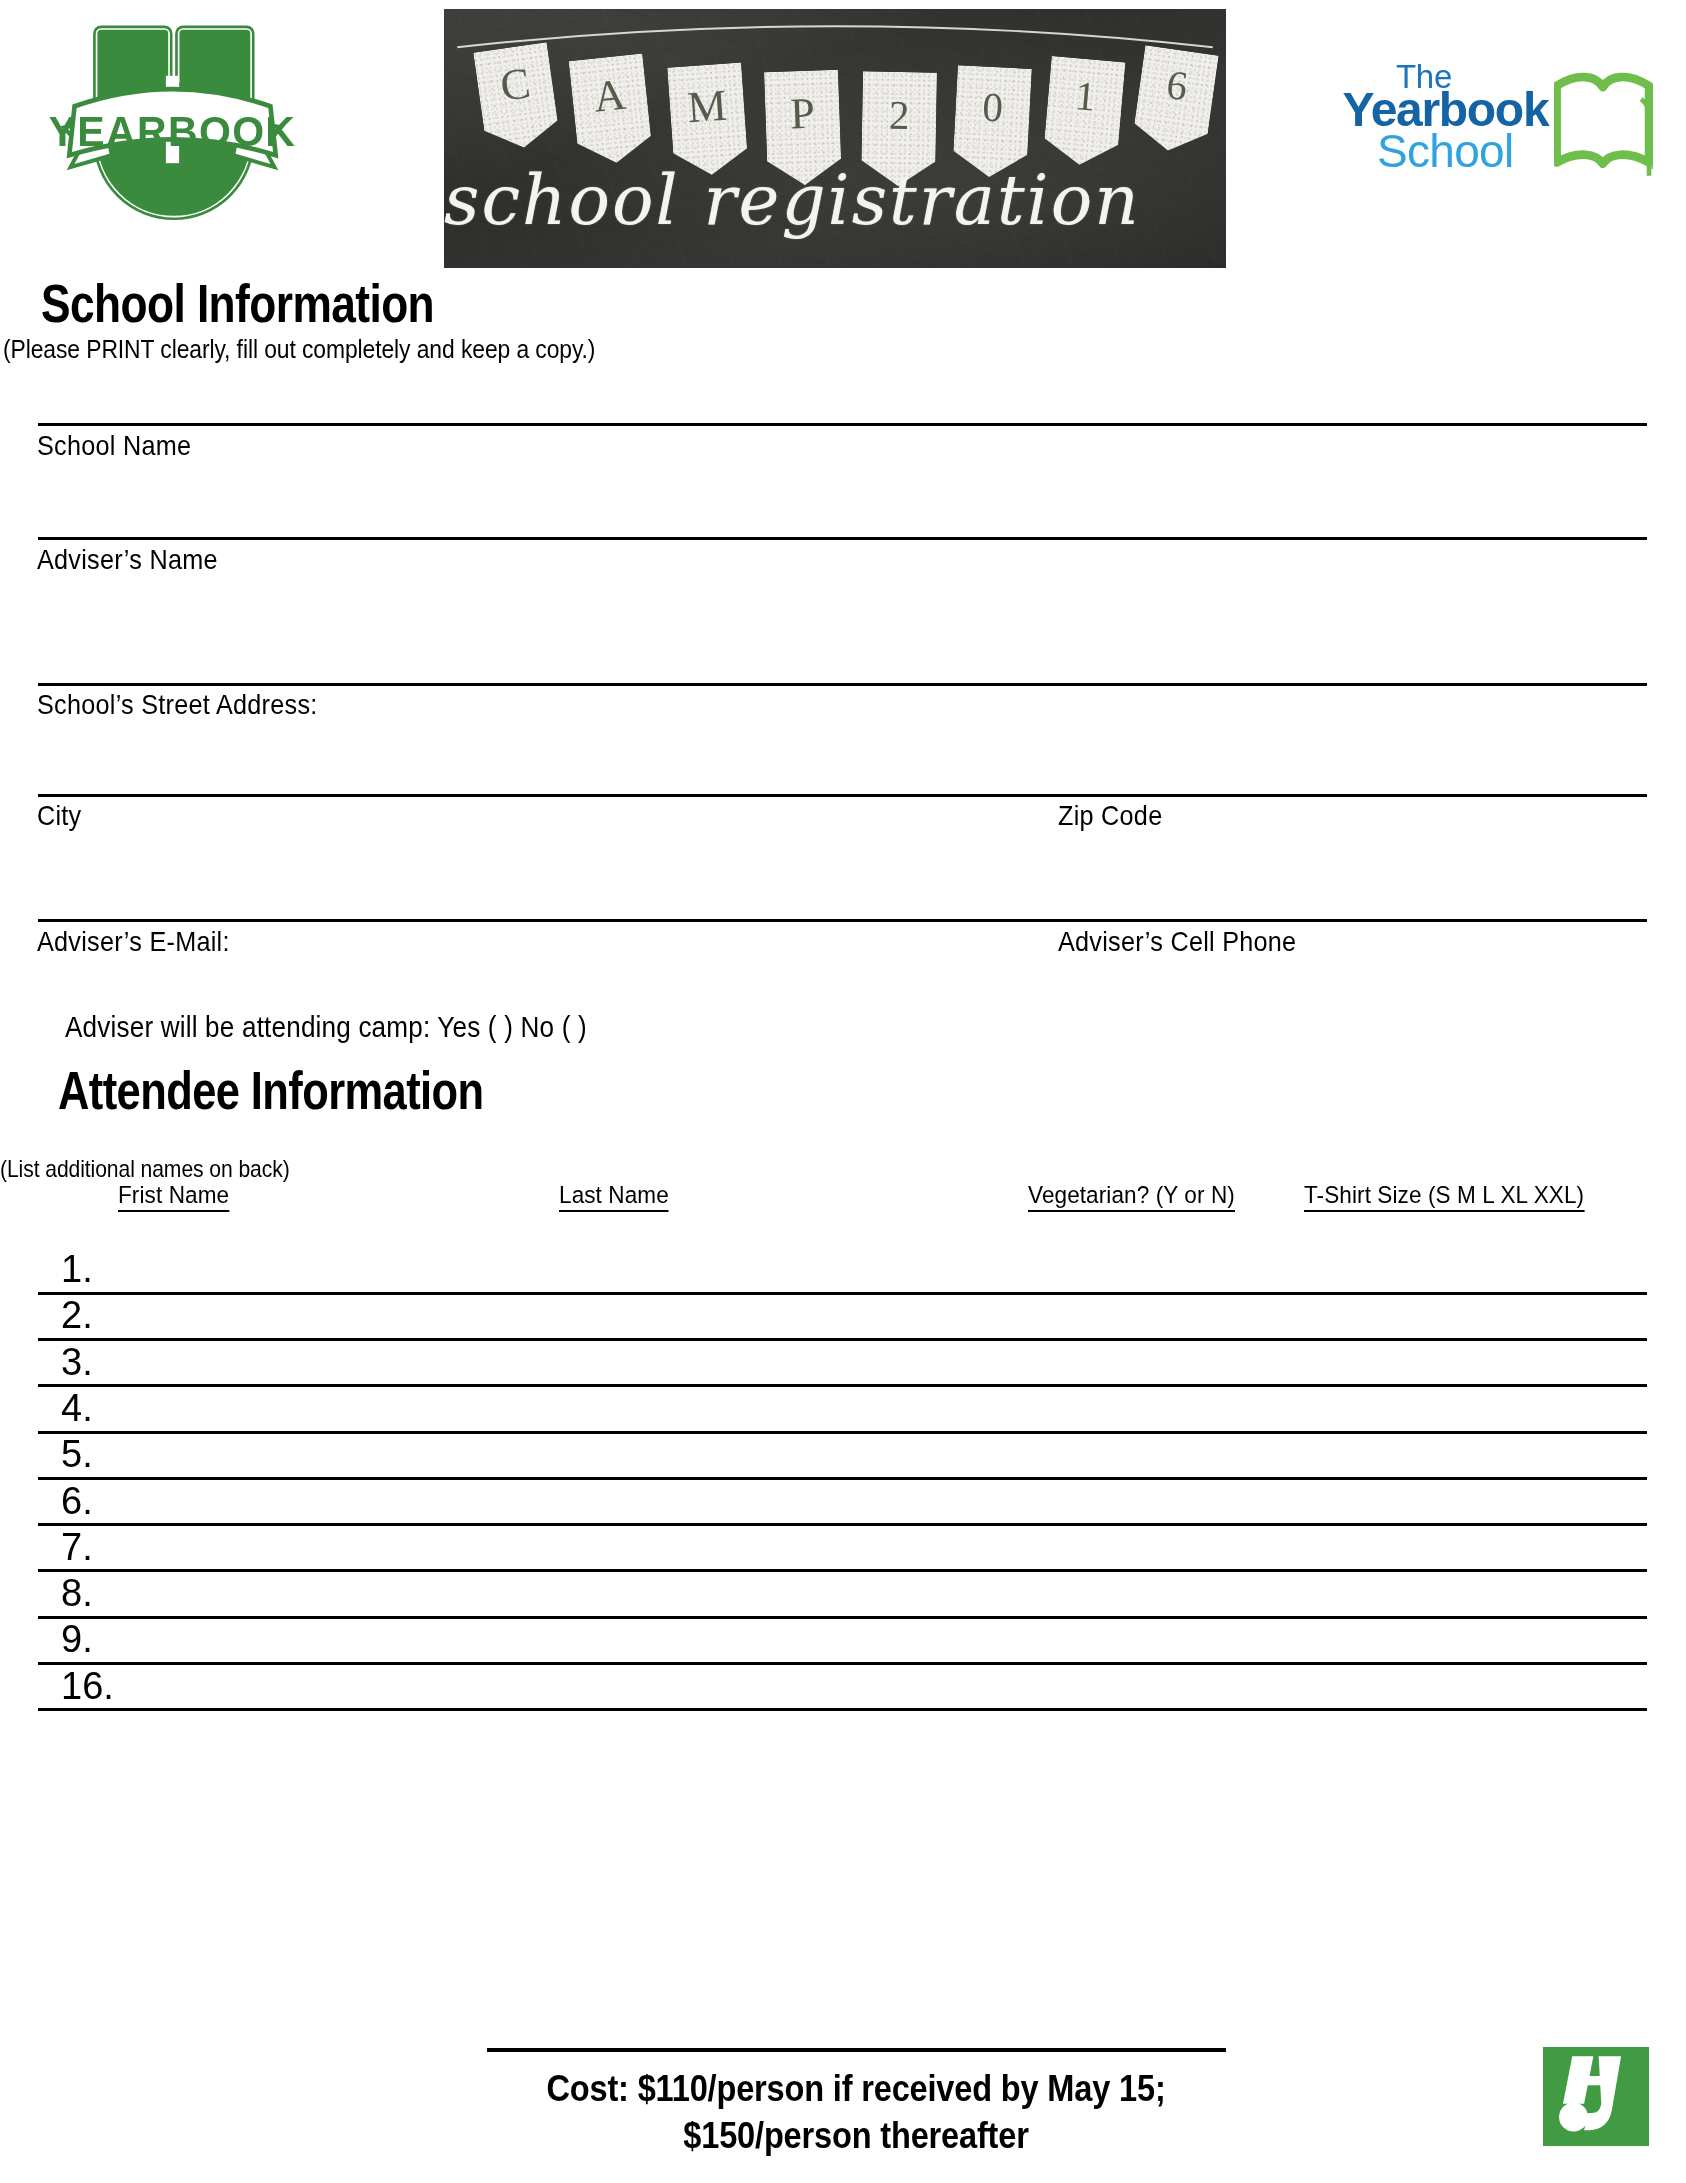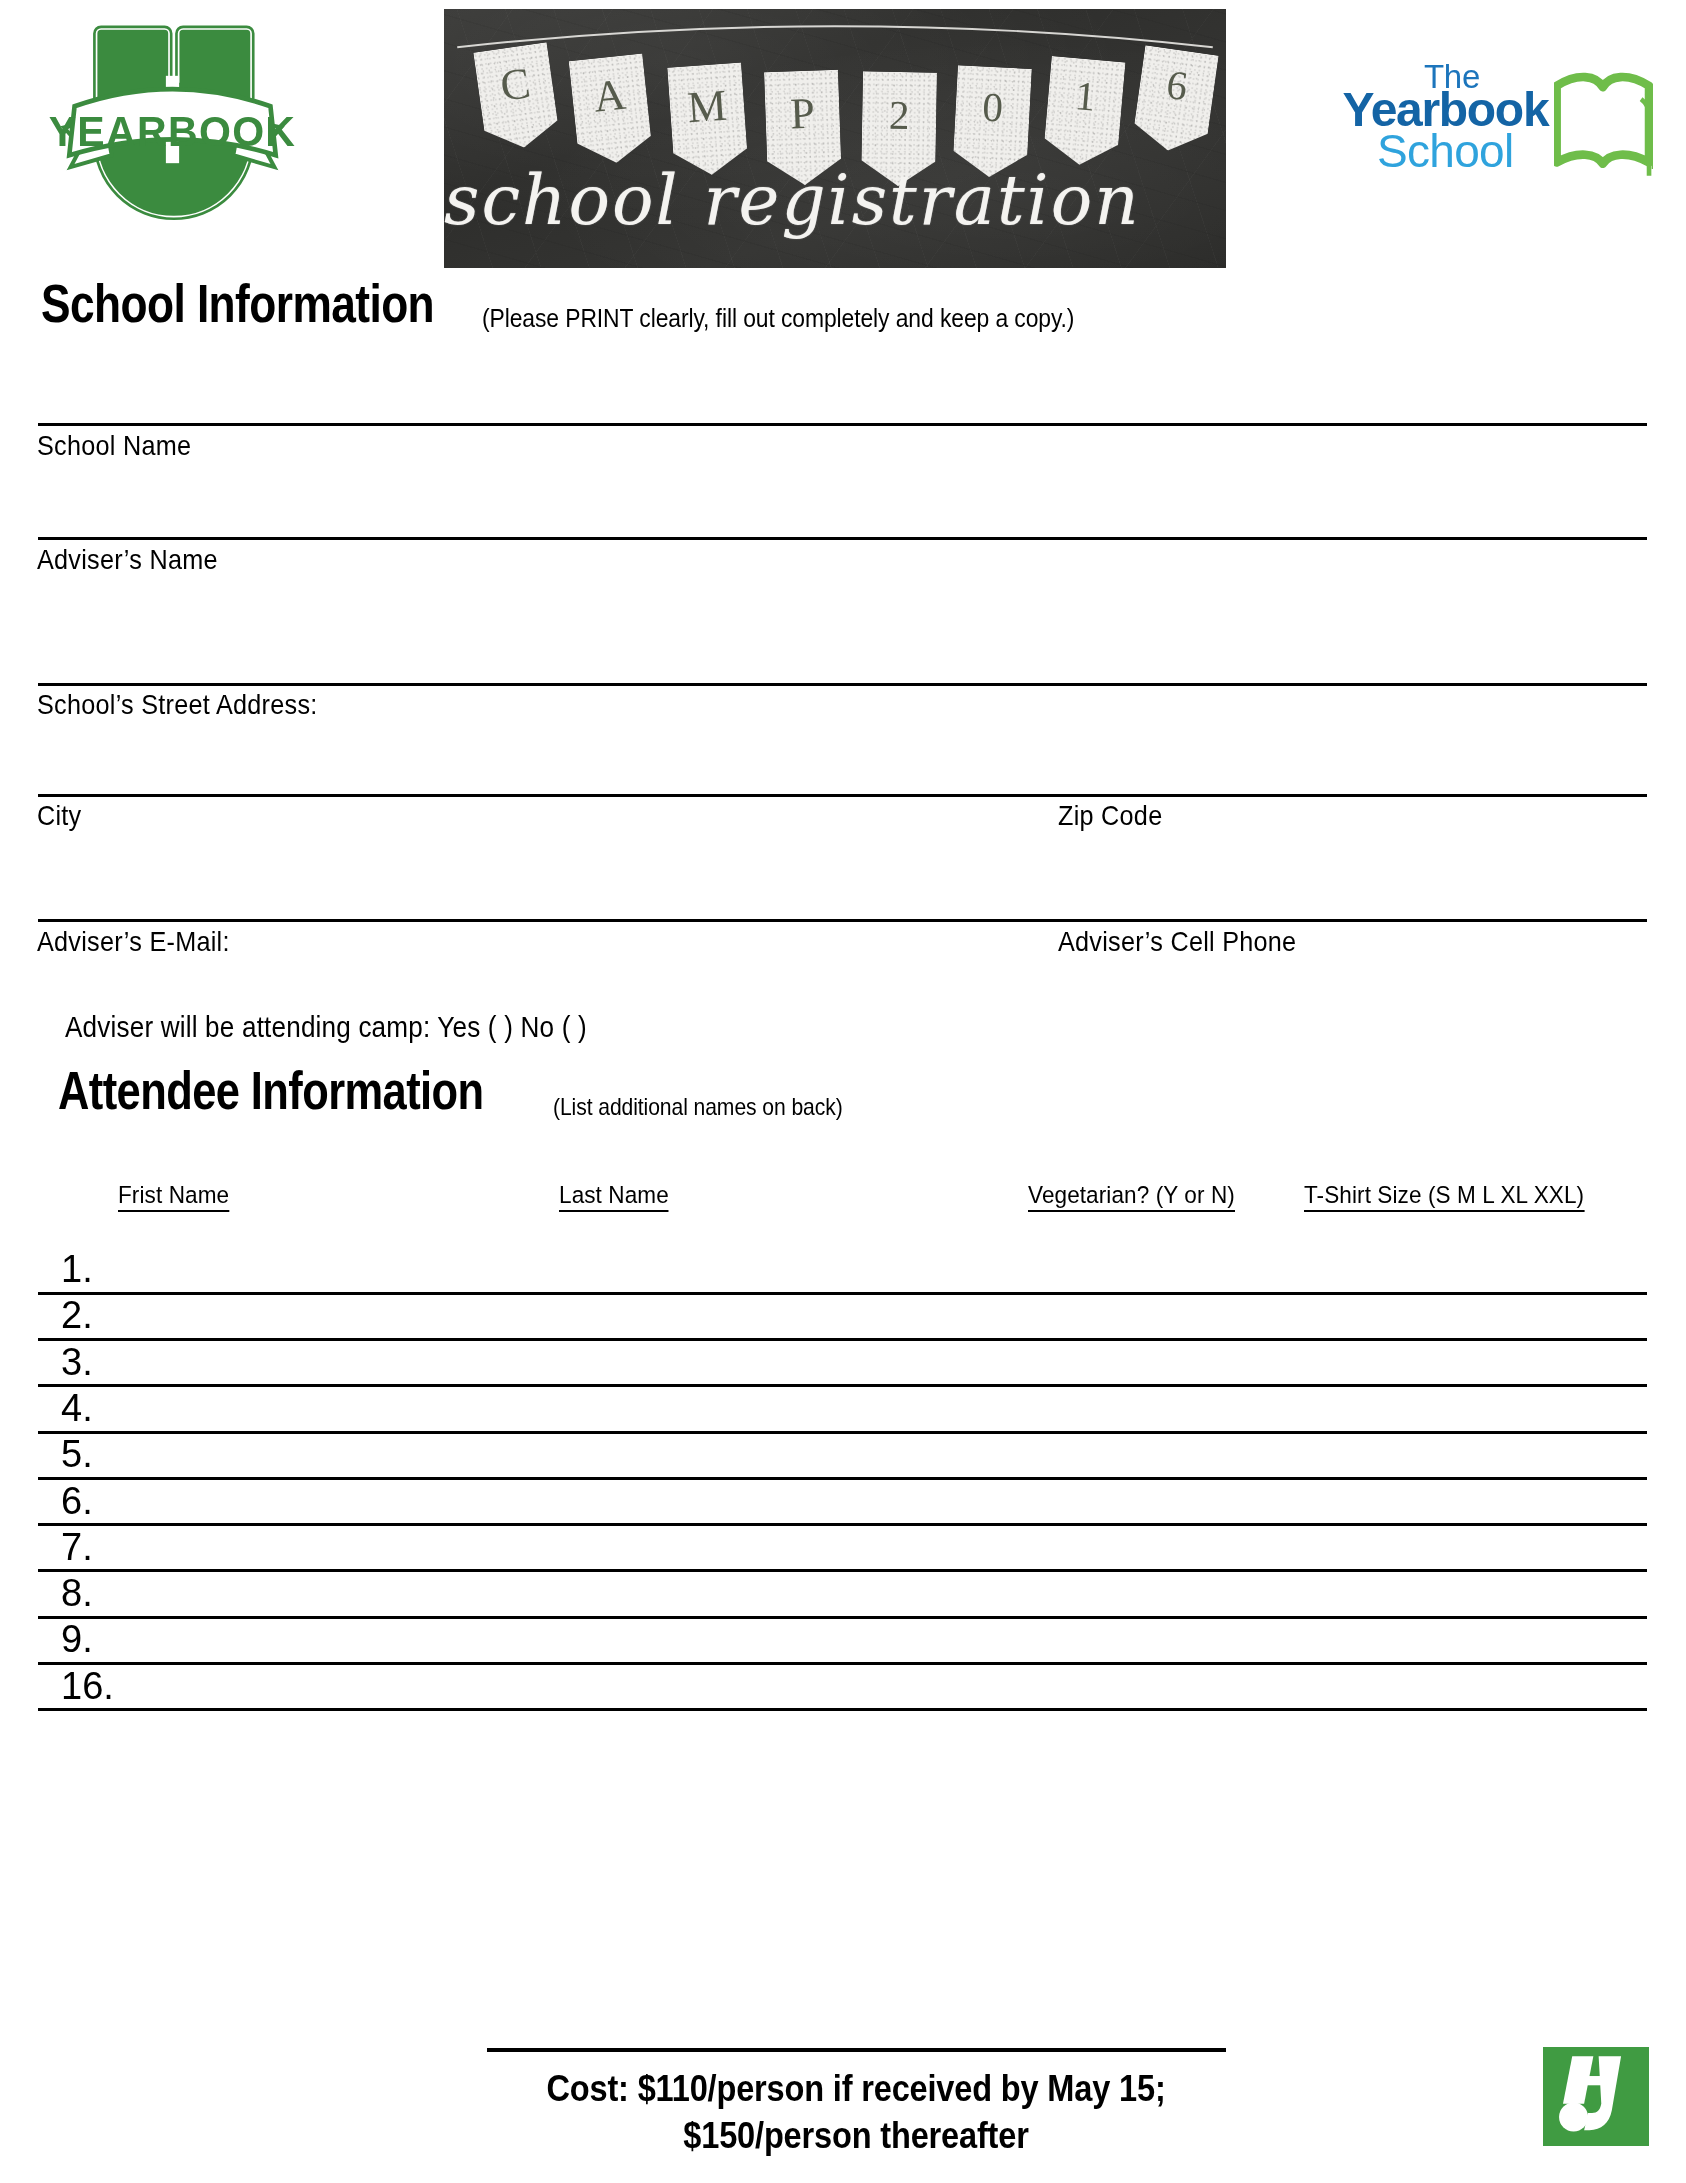--- a/index.html
+++ b/index.html
@@ -105,21 +105,20 @@
     left: 1336px; top: 58px;
     width: 317px; height: 126px;
   }
   #tyl-the {
     position: absolute;
     left: 60px; top: 0px;
     font-size: 33px;
     font-weight: 400;
     color: #1c75bc;
     letter-spacing: -0.3px;
-    margin-left: 28px;
   }
   #tyl-yearbook {
     position: absolute;
     left: 6.6px; top: 24px;
     font-size: 48px;
     font-weight: 700;
     color: #1464a5;
     letter-spacing: -1.3px;
   }
   #tyl-ladies {
@@ -134,21 +133,22 @@
     position: absolute;
     left: 218px; top: 12px;
     width: 99px; height: 109px;
   }
 
   
   .sec-head {
     position: absolute;
     white-space: nowrap;
     display: flex;
-    align-items: flex-end;
+    align-items: flex-start;
+    flex-direction: column;
   }
   .sec-head .big {
     font-family: "Liberation Sans Narrow", "Liberation Sans", sans-serif;
     font-weight: 700;
     font-size: 54px;
     letter-spacing: -0.7px;
     transform: scaleX(0.82);
     transform-origin: left bottom;
   }
   .sec-head .small {

